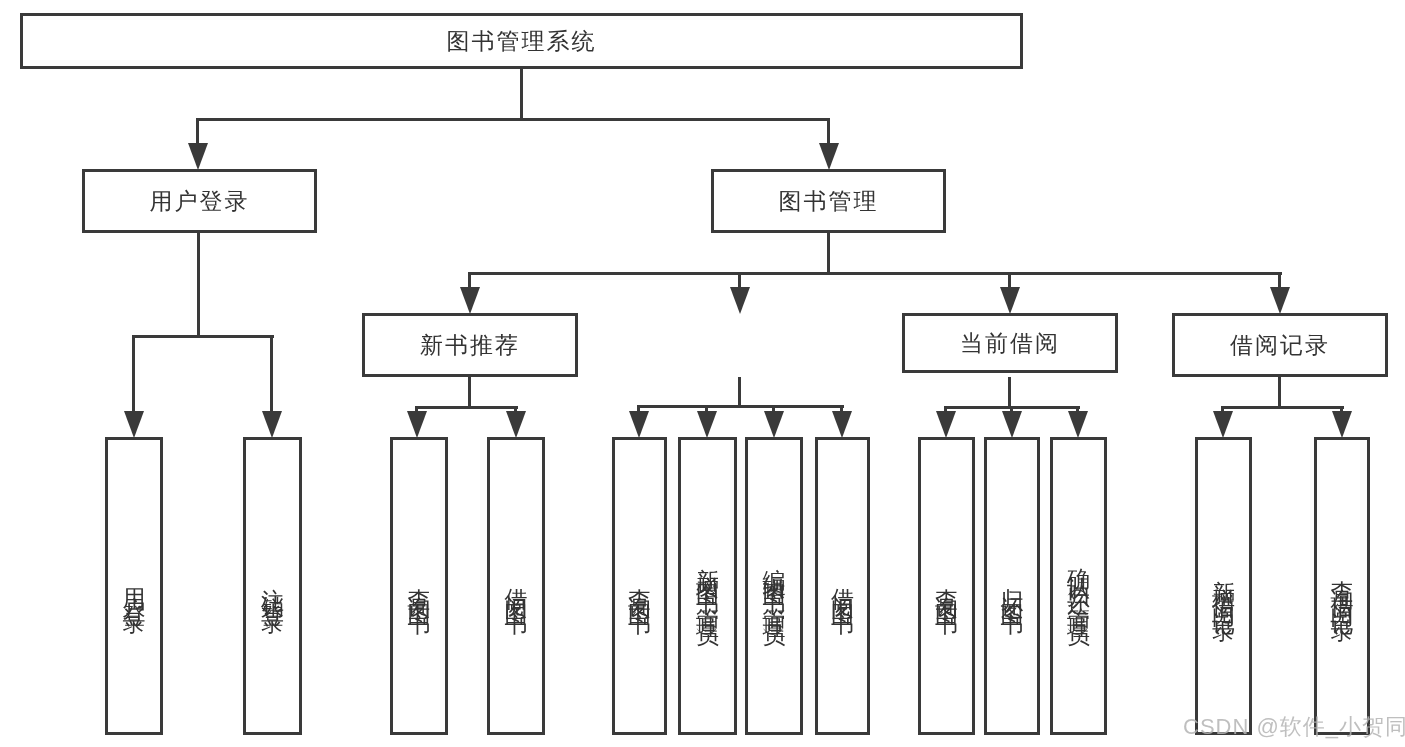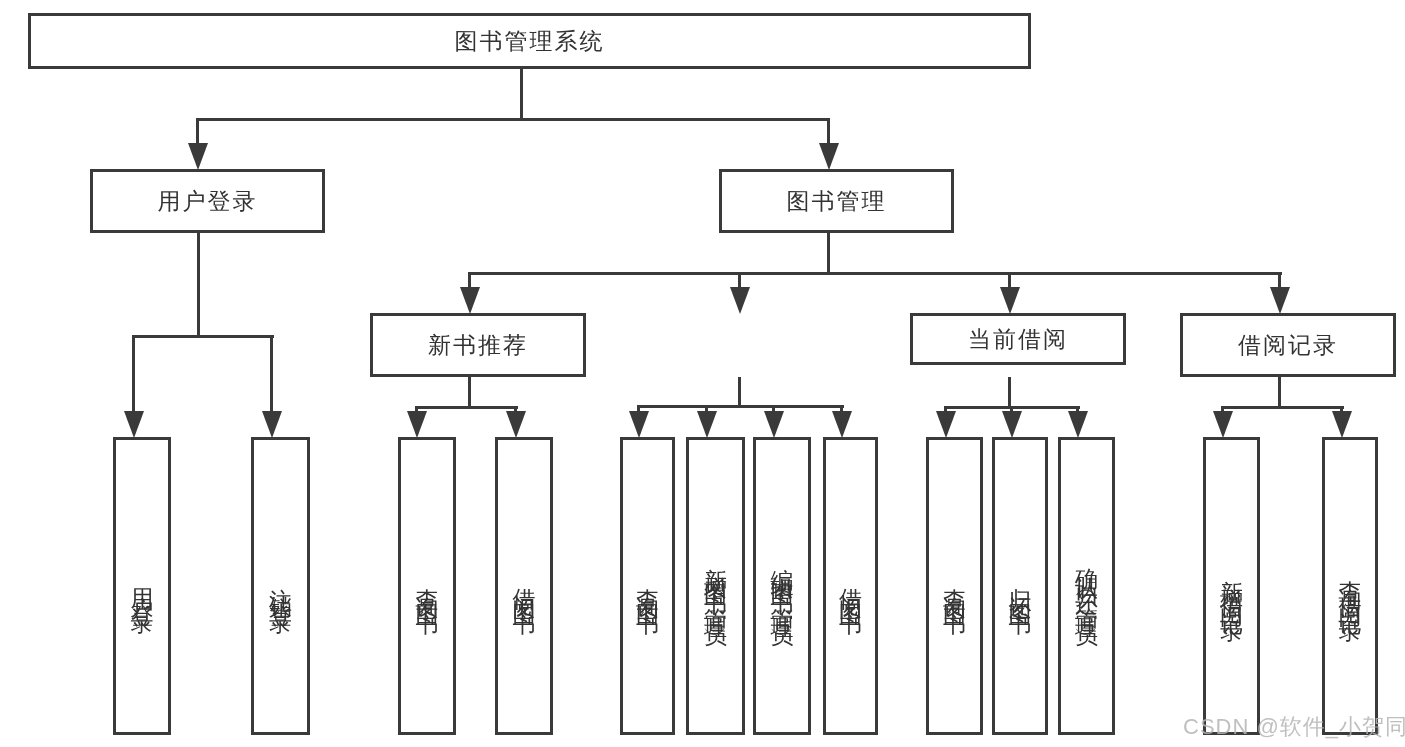--- a/index.html
+++ b/index.html
@@ -29,21 +29,21 @@
   .hl{position:absolute;height:3px;background:var(--line);}
   .ah{
     position:absolute;width:0;height:0;
     border-left:10px solid transparent;border-right:10px solid transparent;
     border-top:27px solid var(--line);
   }
   .wm{
     position:absolute;left:1183px;top:712px;z-index:6;
     font-size:22px;letter-spacing:1px;color:var(--watermark);opacity:.85;white-space:nowrap;
   }
-  .box{z-index:3;margin-left:8px;}
+  .box{z-index:3;}
 </style>
 </head>
 <body>
 
 <div id="stage">
 
   <div class="vl" style="left:520px;top:69px;height:52px;"></div>
   <div class="vl" style="left:197px;top:233px;height:105px;"></div>
   <div class="vl" style="left:827px;top:233px;height:42px;"></div>
   <div class="vl" style="left:468px;top:377px;height:32px;"></div>
@@ -106,21 +106,21 @@
   <div class="box h" style="left:82px;top:169px;width:235px;height:64px;">
     <span>用户登录</span>
   </div>
   <div class="box h" style="left:711px;top:169px;width:235px;height:64px;">
     <span>图书管理</span>
   </div>
 
   <div class="box h" style="left:362px;top:313px;width:216px;height:64px;">
     <span>新书推荐</span>
   </div>
-  <div class="box h" style="left:902px;top:313px;width:216px;height:52px;font-family:Liberation Serif, serif;">
+  <div class="box h" style="left:902px;top:313px;width:216px;height:60px;font-family:Liberation Serif, serif;">
     <span>当前借阅</span>
   </div>
   <div class="box h" style="left:1172px;top:313px;width:216px;height:64px;">
     <span>借阅记录</span>
   </div>
 
   <div class="box v" style="left:105px;top:437px;width:58px;height:298px;">
     <span>用户登录</span>
   </div>
   <div class="box v" style="left:243px;top:437px;width:59px;height:298px;">

